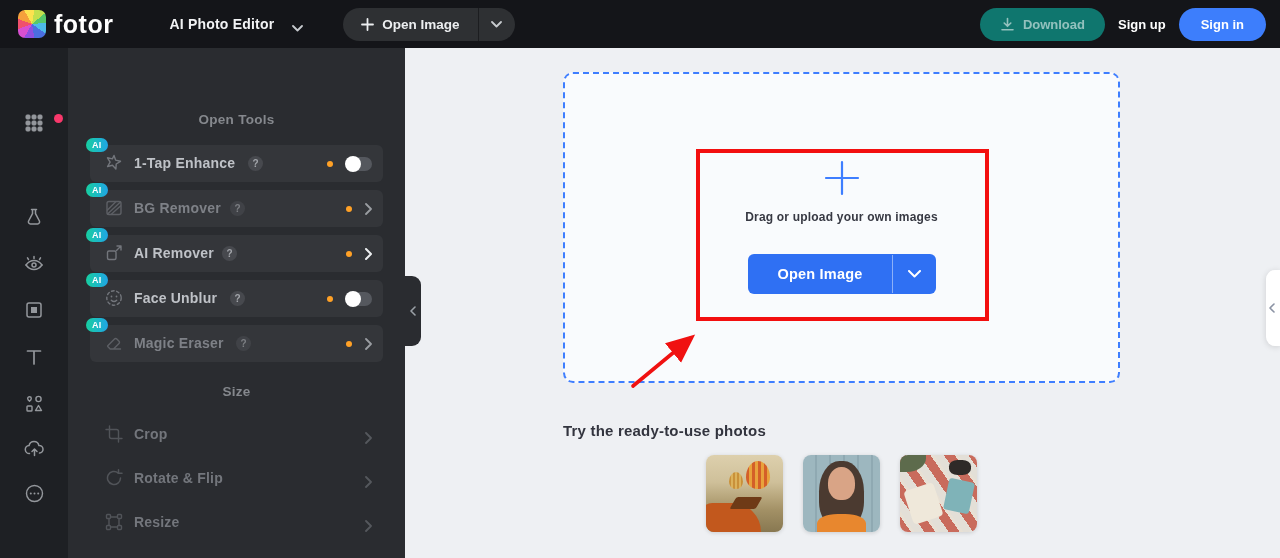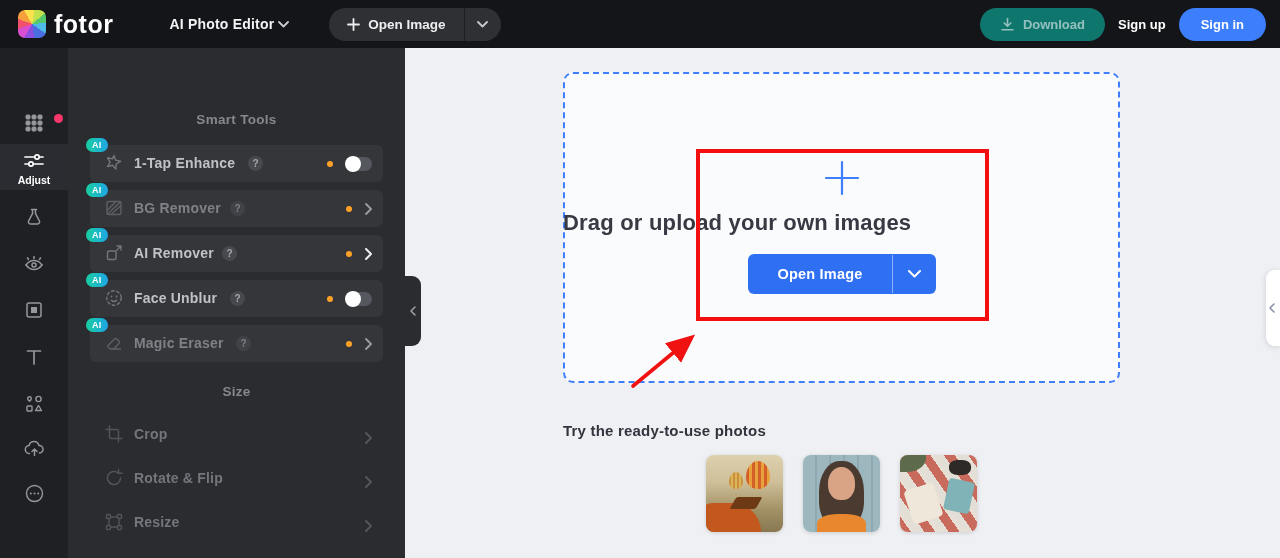--- a/index.html
+++ b/index.html
@@ -7,21 +7,21 @@
   body { font-family:"Liberation Sans", sans-serif; background:#eef0f3; }
   .stage { position:relative; width:1280px; height:558px; background:#eef0f3; }
 
   
   .topbar { position:absolute; left:0; top:0; width:1280px; height:48px;
             background:#141519; display:flex; align-items:center; z-index:50; }
   .logo-wrap { display:flex; align-items:center; margin-left:18px; }
   .logo-icon { width:28px; height:28px; border-radius:7px;
     background:conic-gradient(from -30deg,#fde24f 0 40deg,#c3e04d 40deg 80deg,#57c76b 80deg 115deg,#4dbae8 115deg 155deg,#4a6ee0 155deg 200deg,#8d4fe0 200deg 240deg,#d94fd0 240deg 280deg,#f0506c 280deg 320deg,#f5a03c 320deg 360deg); }
   .logo-text { color:#fff; font-size:25px; font-weight:700; margin-left:8px; letter-spacing:.5px; }
-  .editor-menu { display:flex; align-items:center; gap:4px; margin-left:56px; cursor:pointer; }
+  .editor-menu { display:flex; align-items:flex-end; gap:18px; margin-left:56px; cursor:pointer; }
   .editor-menu span { color:#f2f3f5; font-size:14px; font-weight:700; letter-spacing:.2px; }
   .pill { height:33px; border-radius:17px; display:flex; align-items:center; }
   .open-pill { background:#2e3033; margin-left:40px; overflow:hidden; }
   .open-pill .main { display:flex; align-items:center; gap:8px; padding:0 18px; height:100%; cursor:pointer; }
   .open-pill .main span { color:#eceef0; font-size:13.5px; font-weight:700; }
   .open-pill .divider { width:1px; height:100%; background:#1c1d20; }
   .open-pill .chev { width:36px; height:100%; display:flex; align-items:center; justify-content:center; cursor:pointer; }
   .topbar-right { margin-left:auto; display:flex; align-items:center; gap:13px; margin-right:14px; }
   .download-btn { background:#0f766e; padding:0 20px; gap:8px; cursor:pointer; }
   .download-btn span { color:rgba(255,255,255,.55); font-size:13px; font-weight:700; }
@@ -62,22 +62,22 @@
   .size-row .t-icon { position:absolute; left:14px; top:5px; opacity:.75; }
   .size-row .t-label { position:absolute; left:44px; top:7px; font-size:14px; font-weight:700; color:#73767c; letter-spacing:.2px; }
   .collapse-tab { position:absolute; left:405px; top:276px; width:16px; height:70px; background:#2a2c30;
                   border-radius:0 9px 9px 0; z-index:45; display:flex; align-items:center; justify-content:center; cursor:pointer; }
 
   
   .canvas { position:absolute; left:405px; top:48px; width:875px; height:510px; background:#eef0f3; }
   .dropzone { position:absolute; left:158px; top:24px; width:557px; height:311px; border:2px dashed #3e7eff;
               border-radius:10px; background:#f9fbfd; }
   .plus-icon { position:absolute; left:419px; top:112px; }
-  .drop-text { position:absolute; left:158px; top:162px; width:557px; 
-               color:#373943; font-size:22px; font-weight:600; letter-spacing:.2px; }
+  .drop-text { position:absolute; left:158px; top:162px; width:557px; text-align:center;
+               color:#373943; font-size:12px; font-weight:600; letter-spacing:.2px; }
   .open-btn { position:absolute; left:343px; top:206px; width:188px; height:40px; border-radius:6px;
               background:#2f70f3; display:flex; overflow:hidden; cursor:pointer; z-index:6; }
   .open-btn .main { flex:1; display:flex; align-items:center; justify-content:center;
                     color:#fff; font-size:14.5px; font-weight:700; letter-spacing:.2px; }
   .open-btn .divider { width:1px; background:rgba(255,255,255,.45); margin:1px 0; }
   .open-btn .chev { width:43px; display:flex; align-items:center; justify-content:center; }
   .red-rect { position:absolute; left:291px; top:101px; width:293px; height:172px;
               border:4px solid #f30f0f; z-index:5; pointer-events:none; }
   .red-arrow { position:absolute; left:218px; top:272px; z-index:5; pointer-events:none; }
   .samples-title { position:absolute; left:158px; top:374px; width:557px; 
@@ -169,29 +169,20 @@
           <rect x="14" y="2" width="4" height="4" rx="1"></rect>
           <rect x="2" y="8" width="4" height="4" rx="1"></rect>
           <rect x="8" y="8" width="4" height="4" rx="1"></rect>
           <rect x="14" y="8" width="4" height="4" rx="1"></rect>
           <rect x="2" y="14" width="4" height="4" rx="1"></rect>
           <rect x="8" y="14" width="4" height="4" rx="1"></rect>
           <rect x="14" y="14" width="4" height="4" rx="1"></rect>
         </svg>
       <div class="notif-dot"></div>
     </div>
-    <div class="ibar-item ibar-sel" style="top:96px;height:46px;align-items:flex-start;padding-top:8px;">
-      <svg width="22" height="18" viewBox="0 0 22 18" fill="none" stroke-width="1.7" stroke-linecap="round">
-          <path d="M2 5h18"></path>
-          <circle cx="14" cy="5" r="2.2" fill="#2a2c31"></circle>
-          <path d="M2 12h18"></path>
-          <circle cx="8" cy="12" r="2.2" fill="#2a2c31"></circle>
-        </svg>
-      <div class="ibar-label" style="top:30px;">Adjust</div>
-    </div>
     <div class="ibar-item" style="top:157px;height:24px;">
       <svg width="20" height="20" viewBox="0 0 20 20" fill="none" stroke-width="1.5" stroke-linecap="round" stroke-linejoin="round">
           <path d="M7.5 2.5h5M8.5 2.5v4.2L4.6 14a2 2 0 0 0 1.8 2.9h7.2a2 2 0 0 0 1.8-2.9L11.5 6.7V2.5"></path>
         </svg>
     </div>
     <div class="ibar-item" style="top:204px;height:24px;">
       <svg width="22" height="20" viewBox="0 0 22 20" fill="none" stroke-width="1.5" stroke-linecap="round">
           <path d="M3 11c2.2 3 4.9 4.5 8 4.5S16.8 14 19 11"></path>
           <path d="M3 11c2.2-3 4.9-4.5 8-4.5S16.8 8 19 11"></path>
           <circle cx="11" cy="11" r="2"></circle>
@@ -227,21 +218,21 @@
       <svg width="21" height="21" viewBox="0 0 21 21" fill="none" stroke-width="1.4">
           <circle cx="10.5" cy="10.5" r="8"></circle>
           <circle cx="6.8" cy="10.5" r="1" fill="#94979c" stroke="none"></circle>
           <circle cx="10.5" cy="10.5" r="1" fill="#94979c" stroke="none"></circle>
           <circle cx="14.2" cy="10.5" r="1" fill="#94979c" stroke="none"></circle>
         </svg>
     </div>
   </div>
 
   <div class="panel">
-    <div class="sec-head" style="top:64px;">Smart Tools</div>
+    <div class="sec-head" style="top:64px;">Open Tools</div>
 
     <div class="tool-row" style="top:97px;">
       <div class="ai-badge">AI</div>
       <svg class="t-icon" width="20" height="20" viewBox="0 0 20 20" fill="none" stroke="#73767c" stroke-width="1.4" stroke-linejoin="round">
           <path d="M10 2.5l1.6 4.6 4.9 1.2-4.3 2.7-.3 5-3.4-3.7-4.9 1.2 2.5-4.4-2.6-4.3 4.9 1.1z"></path>
         </svg>
       <span class="t-label">1-Tap Enhance</span>
       <span class="help-icon" style="left:158px;"></span>
       <div class="row-right">
           <span class="odot"></span>

